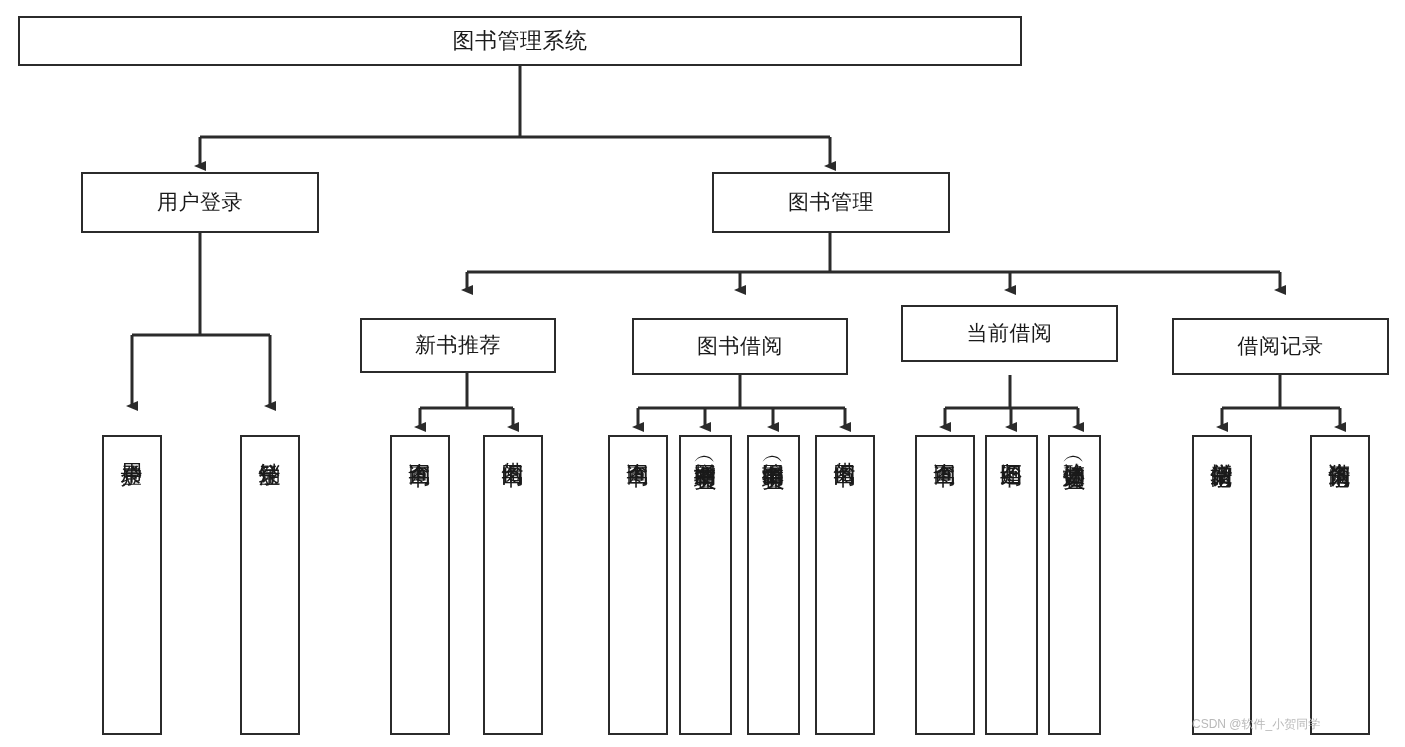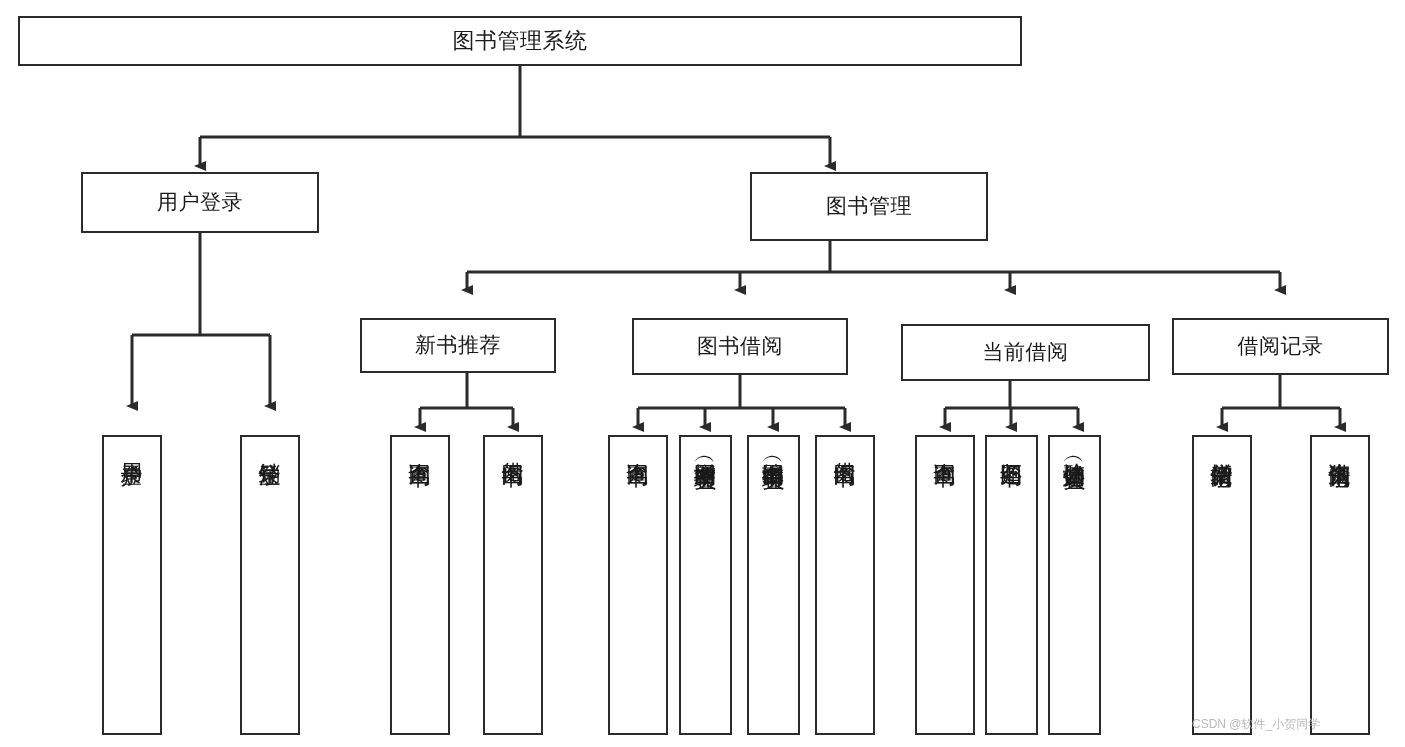--- a/index.html
+++ b/index.html
@@ -125,31 +125,31 @@
     </g>
   </svg>
 
   <div class="node root" style="left:18px; top:16px; width:1004px; height:50px;">
     <span class="label">图书管理系统</span>
   </div>
 
   <div class="node" style="left:81px; top:172px; width:238px; height:61px;">
     <span class="label">用户登录</span>
   </div>
-  <div class="node" style="left:712px; top:172px; width:238px; height:69px;margin-left:38px;">
+  <div class="node" style="left:712px; top:172px; width:238px; height:61px;">
     <span class="label">图书管理</span>
   </div>
 
   <div class="node" style="left:360px; top:318px; width:196px; height:55px;">
     <span class="label">新书推荐</span>
   </div>
   <div class="node" style="left:632px; top:318px; width:216px; height:57px;font-family:Liberation Serif, serif;">
     <span class="label">图书借阅</span>
   </div>
-  <div class="node" style="left:901px; top:324px; width:249px; height:57px;">
+  <div class="node" style="left:901px; top:305px; width:217px; height:57px;">
     <span class="label">当前借阅</span>
   </div>
   <div class="node" style="left:1172px; top:318px; width:217px; height:57px;">
     <span class="label">借阅记录</span>
   </div>
 
   <div class="node leaf" style="left:102px; top:435px; width:60px; height:300px;">
     <span class="label">用户登录</span>
   </div>
   <div class="node leaf" style="left:240px; top:435px; width:60px; height:300px;">

